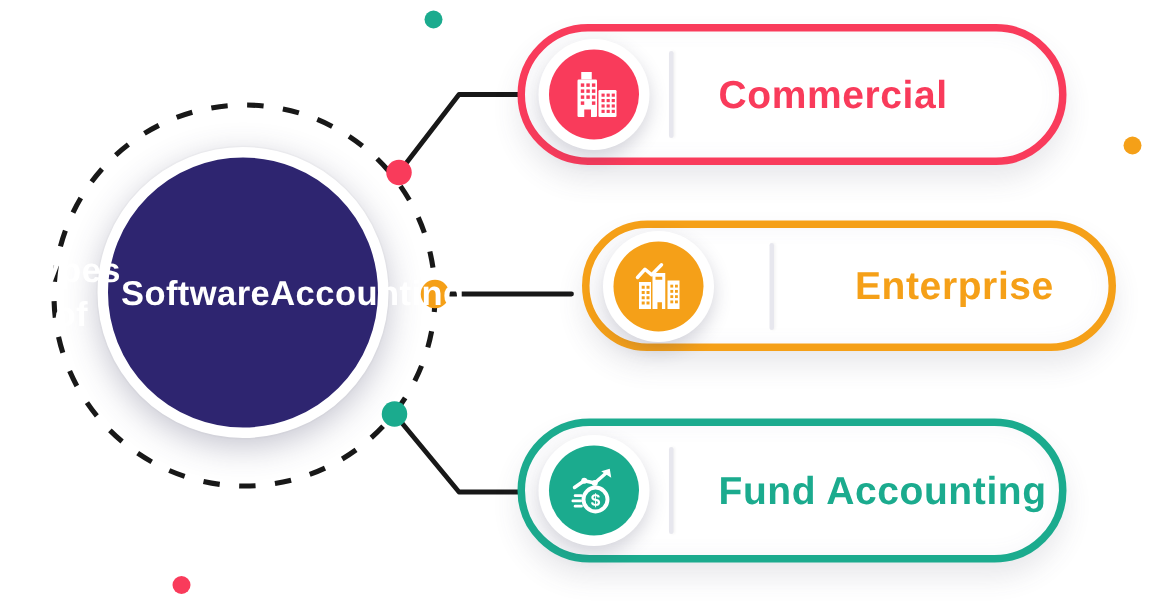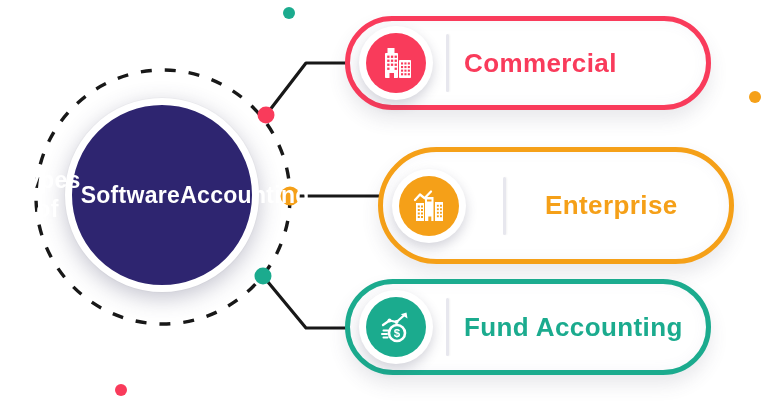--- a/index.html
+++ b/index.html
@@ -25,42 +25,42 @@
     text-align:center;letter-spacing:.3px;
   }
 
   
   .pill{
     position:absolute;box-sizing:border-box;display:flex;align-items:center;
     background:#ffffff;border:5px solid var(--accent);border-radius:60px;
     box-shadow:0 10px 18px rgba(70,70,100,.12), inset 0 0 14px rgba(110,110,150,.06);
   }
   .pill-commercial{left:345px;top:16px;width:366px;height:94px;}
-  .pill-enterprise{left:378px;top:147px;width:356px;height:117px;gap:24px;}
+  .pill-enterprise{left:388px;top:147px;width:356px;height:87px;gap:24px;}
   .pill-fund{left:345px;top:279px;width:366px;height:96px;}
 
   .badge{
     flex:none;width:74px;height:74px;margin-left:9px;border-radius:50%;background:#ffffff;
     box-shadow:0 5px 12px rgba(60,60,90,.22);
     display:flex;align-items:center;justify-content:center;
   }
   .badge-inner{
     width:60px;height:60px;border-radius:50%;background:var(--accent);
     display:flex;align-items:center;justify-content:center;
   }
   .badge-inner svg{display:block;}
   .icon-accent{fill:var(--accent);}
   .icon-stroke{fill:none;stroke:#ffffff;stroke-width:2.3;stroke-linecap:round;stroke-linejoin:round;}
 
   .divider{
     flex:none;width:3px;height:58px;margin-left:13px;border-radius:2px;
     background:#e7e7ee;box-shadow:1px 0 2px rgba(0,0,0,.05);
   }
   .pill-label{
-    margin-left:15px;font-weight:700;font-size:26px;letter-spacing:.4px;color:var(--accent);
+    margin-left:30px;font-weight:700;font-size:26px;letter-spacing:.4px;color:var(--accent);
     white-space:nowrap;
   }
 </style>
 </head>
 <body>
 
 <div class="canvas" style="--line: #181818; --center-bg: #2E2570; --center-text: #FFFFFF;">
 
   <svg class="layer" viewBox="0 0 768 402" aria-hidden="true">
     <circle class="orbit" cx="163" cy="197" r="127"></circle>

